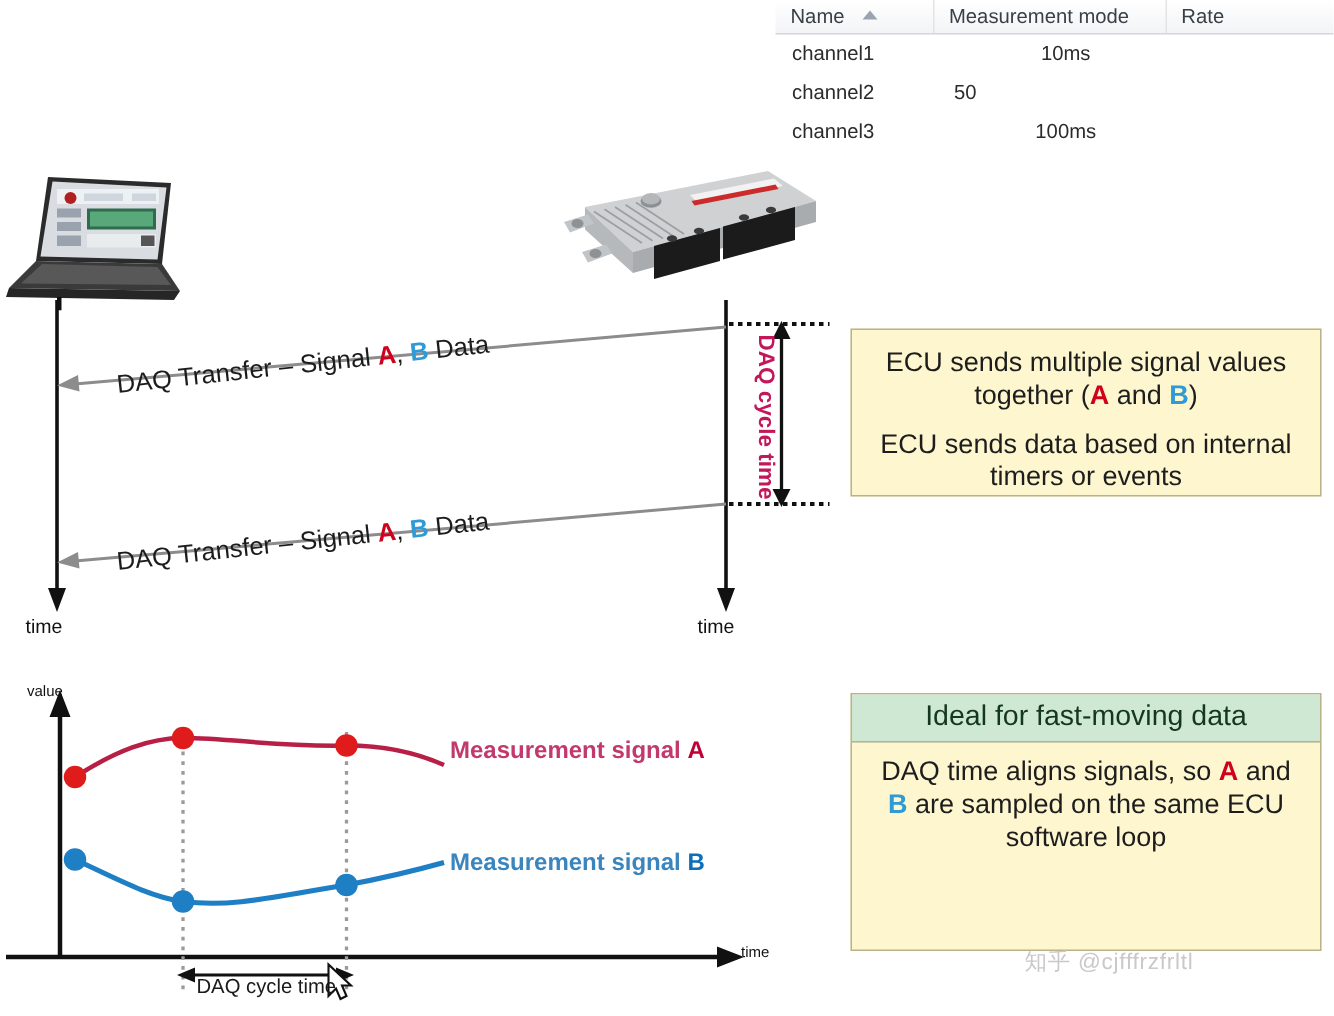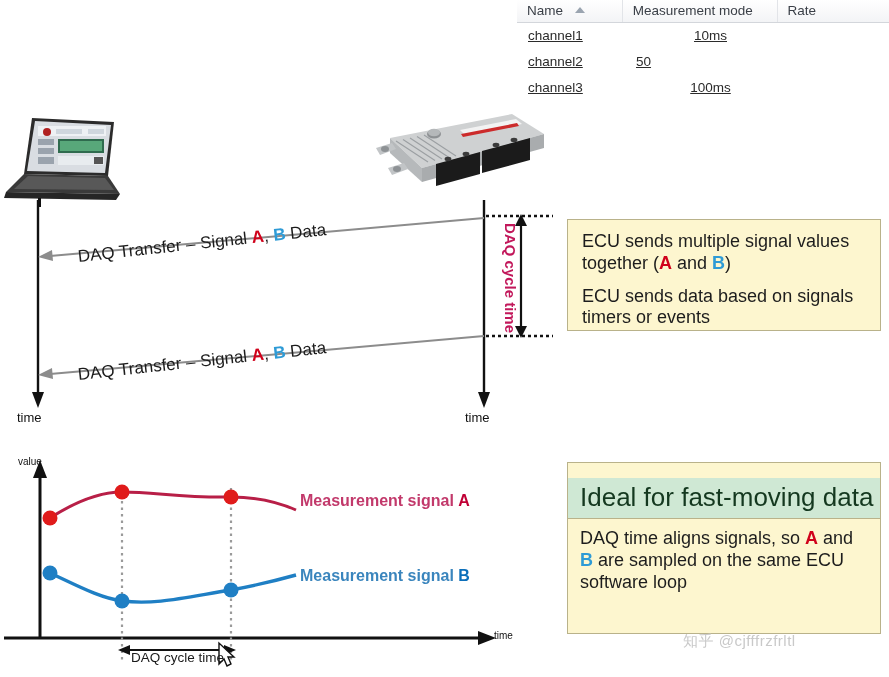--- a/index.html
+++ b/index.html
@@ -58,21 +58,20 @@
     display: flex;
     height: 26px;
     align-items: center;
   }
   #channel-table .td {
     height: 26px;
     line-height: 26px;
     padding-left: 11px;
     box-sizing: border-box;
     white-space: nowrap;
-    text-decoration: underline;
   }
   #channel-table .td.c-name { width: 108px; }
   #channel-table .td.c-mode { width: 160px; text-align: center; }
   #channel-table .td.c-rate { width: 104px; }
 
   
   .device { position: absolute; }
 
   #laptop { left: 2px; top: 112px; width: 120px; height: 95px; }
   #ecu    { left: 362px; top: 112px; width: 185px; height: 90px; }
@@ -113,37 +112,37 @@
     white-space: nowrap;
     letter-spacing: 0px;
   }
 
   
   .callout {
     position: absolute;
     box-sizing: border-box;
     border: 1px solid #b9b28a;
     background: #fdf6cf;
+    text-align: center;
   }
   #callout-top {
     left: 567px; top: 219px; width: 314px; height: 112px;
     padding: 11px 14px 0 14px;
   }
   #callout-bottom {
     left: 567px; top: 462px; width: 314px; height: 172px;
     padding: 0;
   }
   .callout-header {
     background: #cfe8d4;
     border-bottom: 1px solid #b9b28a;
-    font-size: 26px;
+    font-size: 19px;
     color: #14381f;
     padding: 4px 12px 5px 12px;
     white-space: nowrap;
-    margin-top: 15px;
   }
   .callout-body { padding: 9px 12px 0 12px; }
   .callout p {
     margin: 0 0 11px 0;
     font-size: 18px;
     line-height: 1.21;
     color: #1d1d1d;
   }
   .callout .sig-a { color: #d0021b; font-weight: bold; }
   .callout .sig-b { color: #2e9bd6; font-weight: bold; }
@@ -309,21 +308,21 @@
   <span>DAQ Transfer – Signal </span><span class="sig-a">A</span><span>, </span><span class="sig-b">B</span><span> Data</span>
 </div>
 
 <div class="lifeline-label" id="time-label-left">time</div>
 <div class="lifeline-label" id="time-label-right">time</div>
 
 <div id="daq-cycle-vert-label">DAQ cycle time</div>
 
 <div class="callout" id="callout-top">
   <p><span>ECU sends multiple signal values together (</span><span class="sig-a">A</span><span> and </span><span class="sig-b">B</span><span>)</span></p>
-  <p>ECU sends data based on signals timers or events</p>
+  <p>ECU sends data based on internal timers or events</p>
 </div>
 
 <div class="callout" id="callout-bottom">
   <div class="callout-header">Ideal for fast-moving data</div>
   <div class="callout-body">
     <p><span>DAQ time aligns signals, so </span><span class="sig-a">A</span><span> and </span><span class="sig-b">B</span><span> are sampled on the same ECU software loop</span></p>
   </div>
 </div>
 
 <svg id="signal-chart" viewBox="0 0 560 229">

